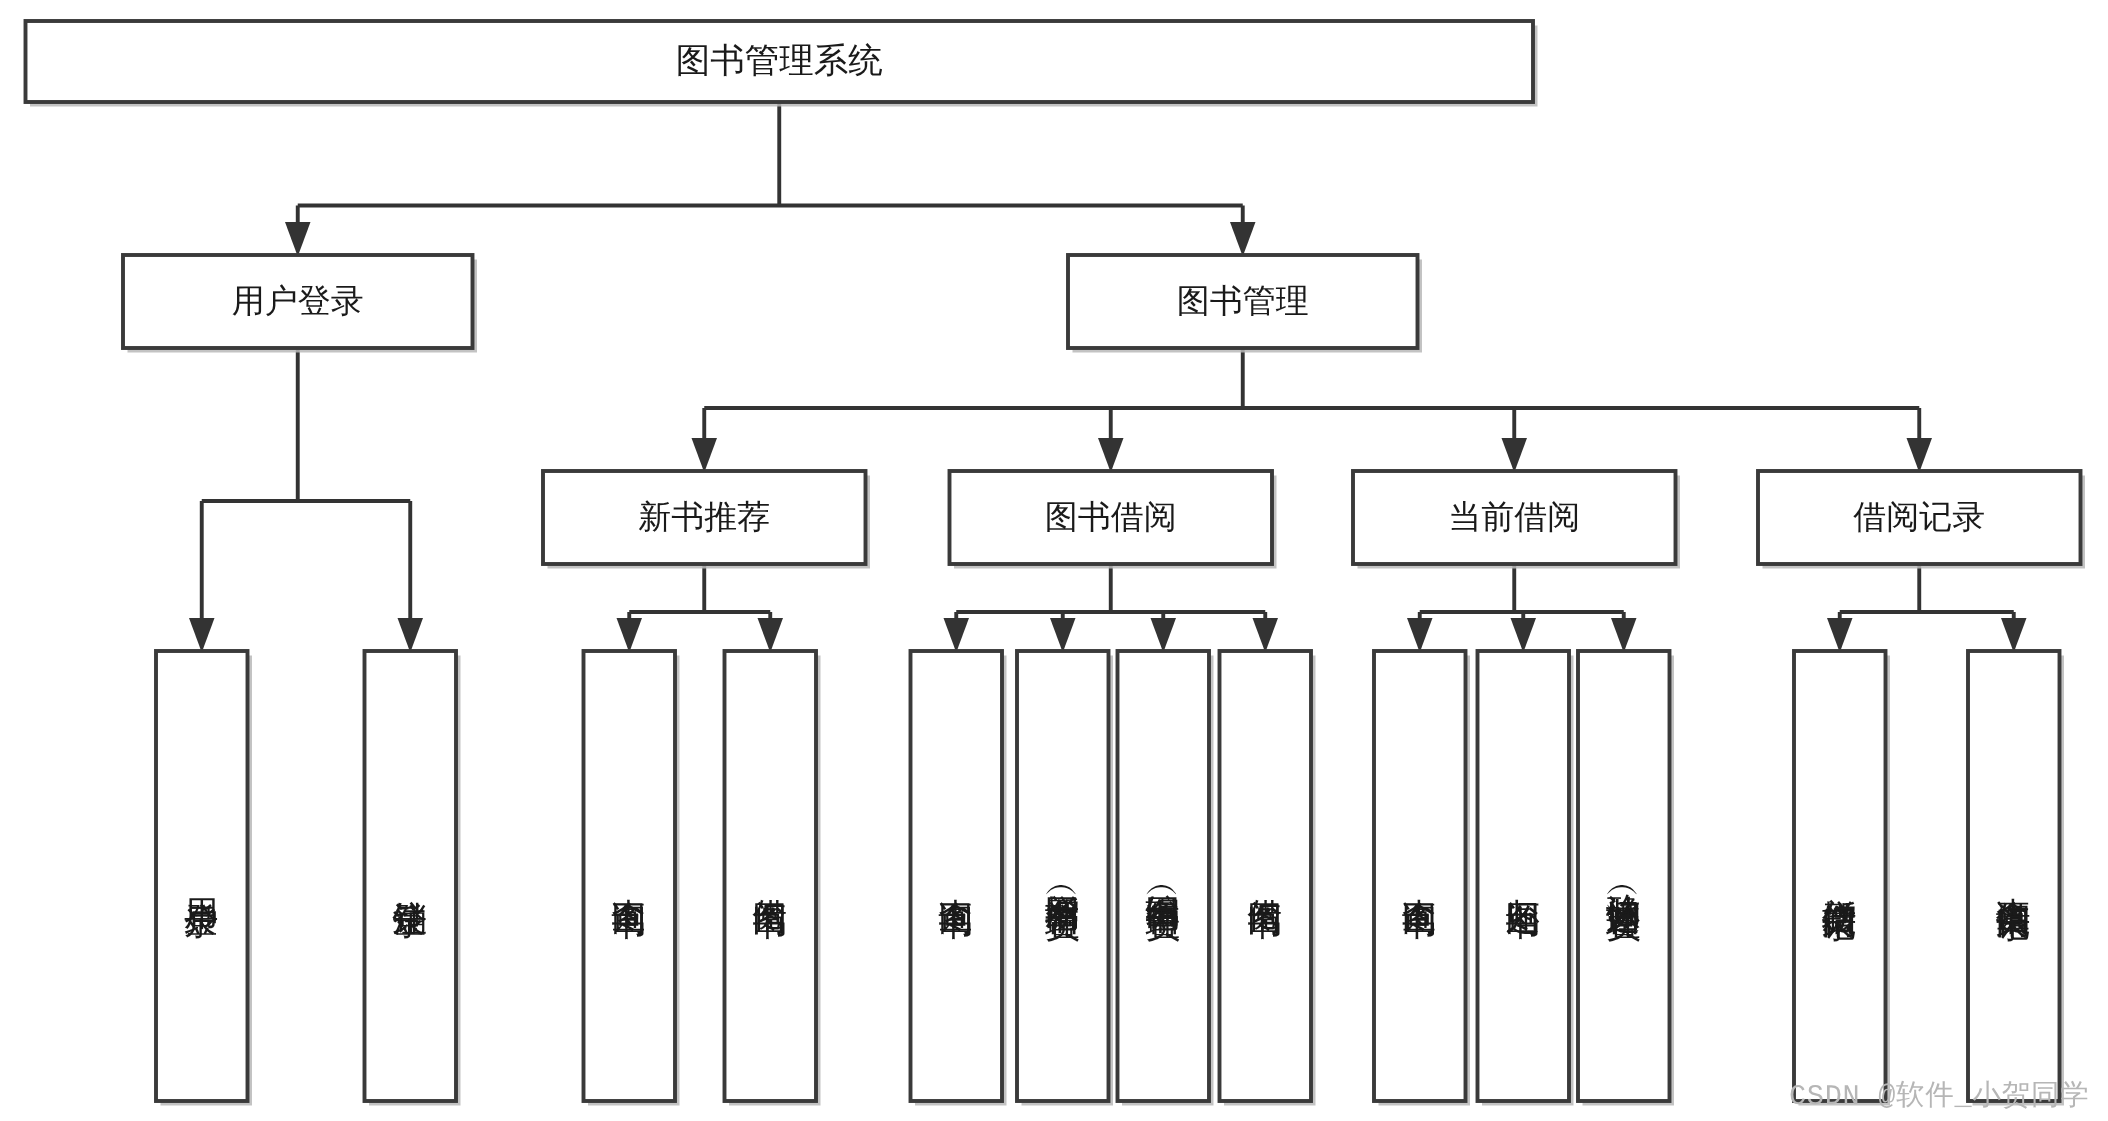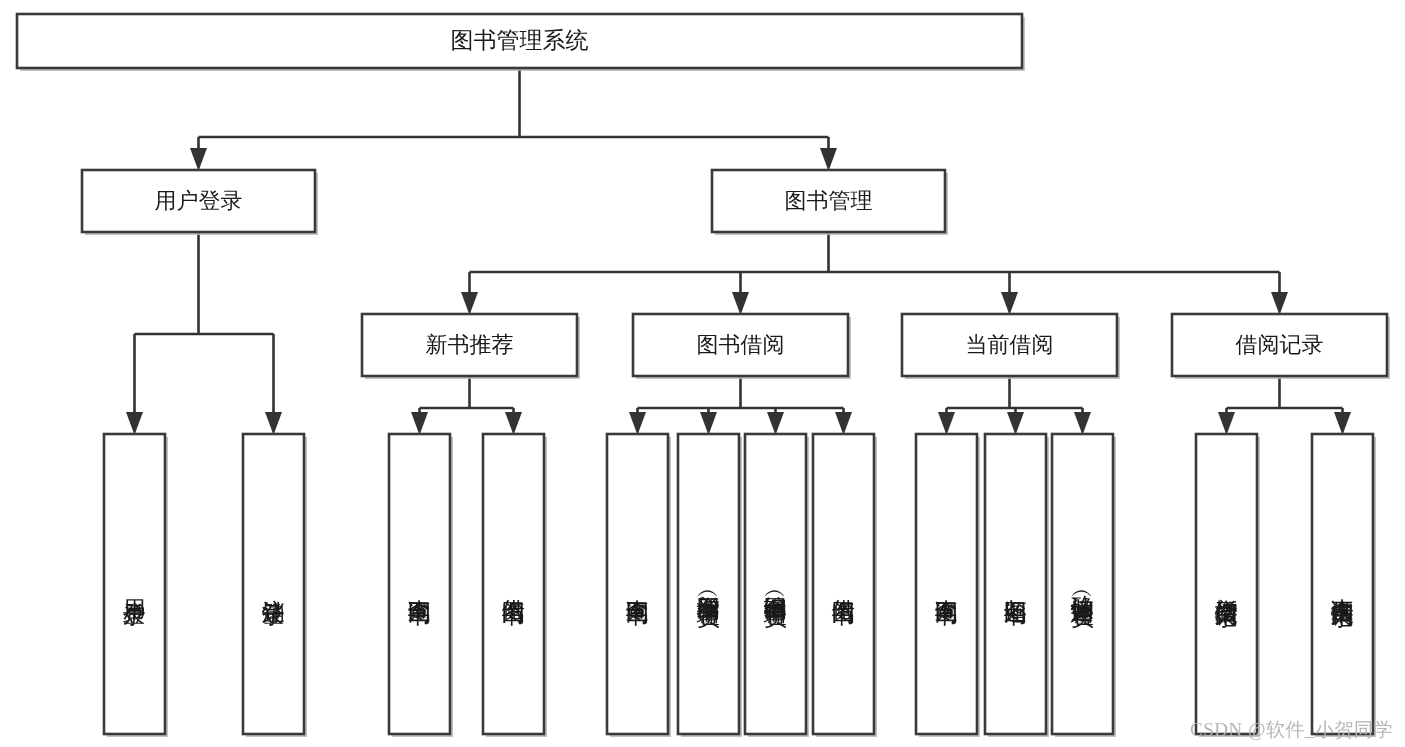--- a/index.html
+++ b/index.html
@@ -74,21 +74,21 @@
     line-height: 1.06;
     letter-spacing: 1.5px;
     color: #1a1a1a;
     white-space: nowrap;
     text-align: center;
   }
   #watermark {
     position: absolute;
     right: 12px;
     bottom: 4px;
-    font-family: Liberation Serif, serif;
+    font-family: Liberation Mono, monospace;
     font-size: 19px;
     color: #b6b6b6;
     letter-spacing: 0.5px;
     user-select: none;
     white-space: nowrap;
   }
 </style>
 </head>
 <body>
 

